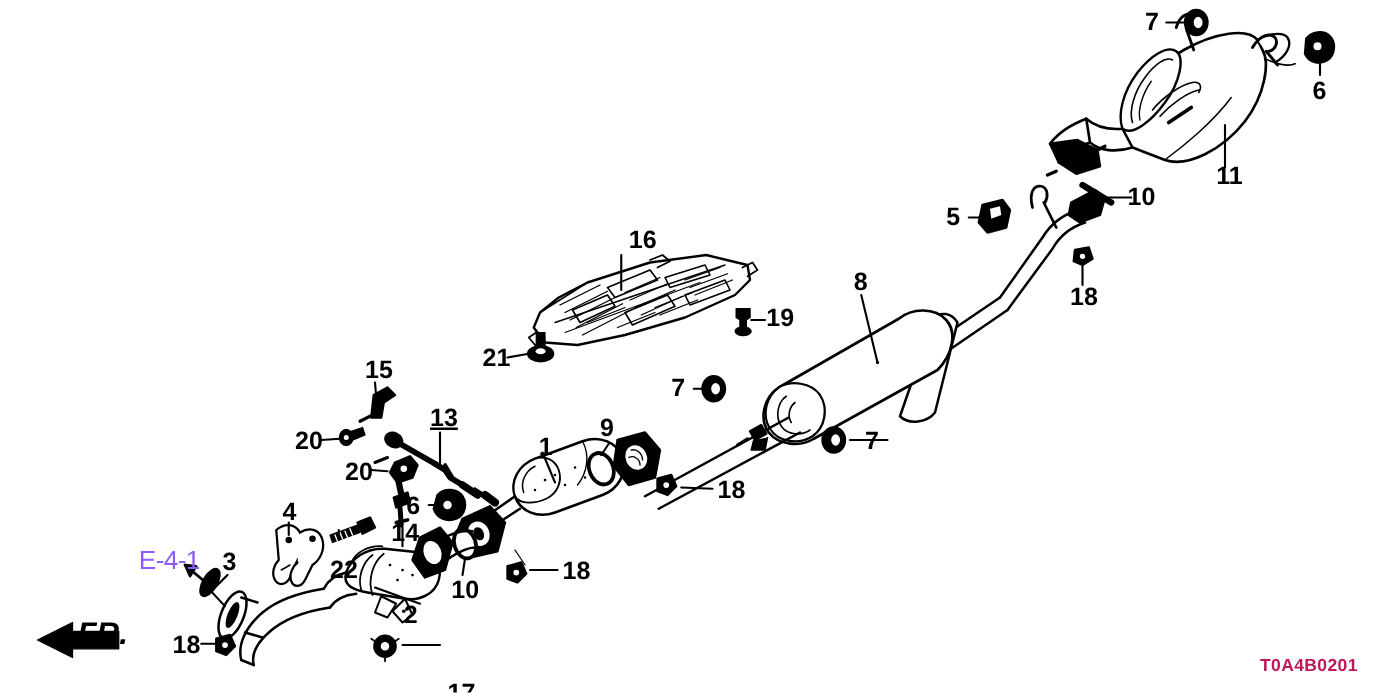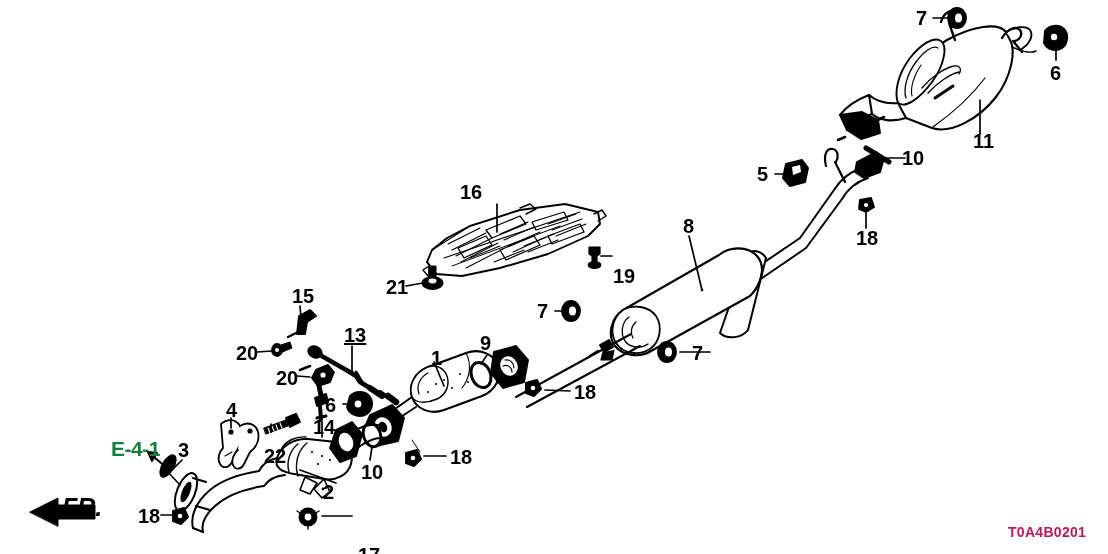--- a/index.html
+++ b/index.html
@@ -1,21 +1,21 @@
 <!DOCTYPE html>
 <html><head>
 <meta charset="utf-8">
 <style>
   html,body{margin:0;padding:0;background:#ffffff;}
   body{width:1108px;height:554px;font-family:"Liberation Sans",sans-serif;overflow:hidden;}
   #stage{position:relative;width:1108px;height:554px;background:#fff;}
   #art{position:absolute;left:0;top:0;width:1108px;height:554px;}
   .lbl{position:absolute;font-family:"Liberation Sans",sans-serif;font-size:20px;font-weight:700;color:#000;line-height:1;white-space:nowrap;}
   .ref{position:absolute;font-size:14px;font-weight:700;color:#be185d;letter-spacing:.3px;white-space:nowrap;}
-  .grp{position:absolute;font-size:21px;font-weight:700;color:#15803d;letter-spacing:-.5px;white-space:nowrap;}
+  .grp{position:absolute;font-size:21px;font-weight:400;color:#8b5cf6;letter-spacing:-.5px;white-space:nowrap;}
   .fr{position:absolute;font-size:25px;font-weight:800;font-style:italic;color:#000;white-space:nowrap;}
 </style>
 </head>
 <body>
 
 <div id="stage">
 
   <svg id="art" viewBox="0 0 1108 554">
     <defs>
       <g id="hexnut">
@@ -420,25 +420,25 @@
   <div class="lbl" style="left:537px;top:301px;">7</div>
   <div class="lbl" style="left:692px;top:343px;">7</div>
   <div class="lbl" style="left:683px;top:216px;">8</div>
   <div class="lbl" style="left:480px;top:333px;">9</div>
   <div class="lbl" style="left:902px;top:148px;">10</div>
   <div class="lbl" style="left:973px;top:131px;">11</div>
   <div class="lbl" style="left:361px;top:462px;">10</div>
   <div class="lbl" style="left:344px;top:325px;text-decoration:underline;">13</div>
   <div class="lbl" style="left:313px;top:417px;">14</div>
   <div class="lbl" style="left:292px;top:286px;">15</div>
-  <div class="lbl" style="left:460px;top:182px;">16</div>
+  <div class="lbl" style="left:503px;top:182px;">16</div>
   <div class="lbl" style="left:358px;top:508px;margin-top:37px;">17</div>
   <div class="lbl" style="left:138px;top:506px;">18</div>
   <div class="lbl" style="left:450px;top:447px;">18</div>
   <div class="lbl" style="left:574px;top:382px;">18</div>
   <div class="lbl" style="left:856px;top:228px;">18</div>
-  <div class="lbl" style="left:613px;top:245px;margin-top:21px;">19</div>
+  <div class="lbl" style="left:613px;top:245px;">19</div>
   <div class="lbl" style="left:236px;top:343px;">20</div>
   <div class="lbl" style="left:276px;top:368px;">20</div>
   <div class="lbl" style="left:386px;top:277px;">21</div>
   <div class="lbl" style="left:264px;top:402px;margin-top:44px;">22</div>
 
 </div>
 
 </body></html>

